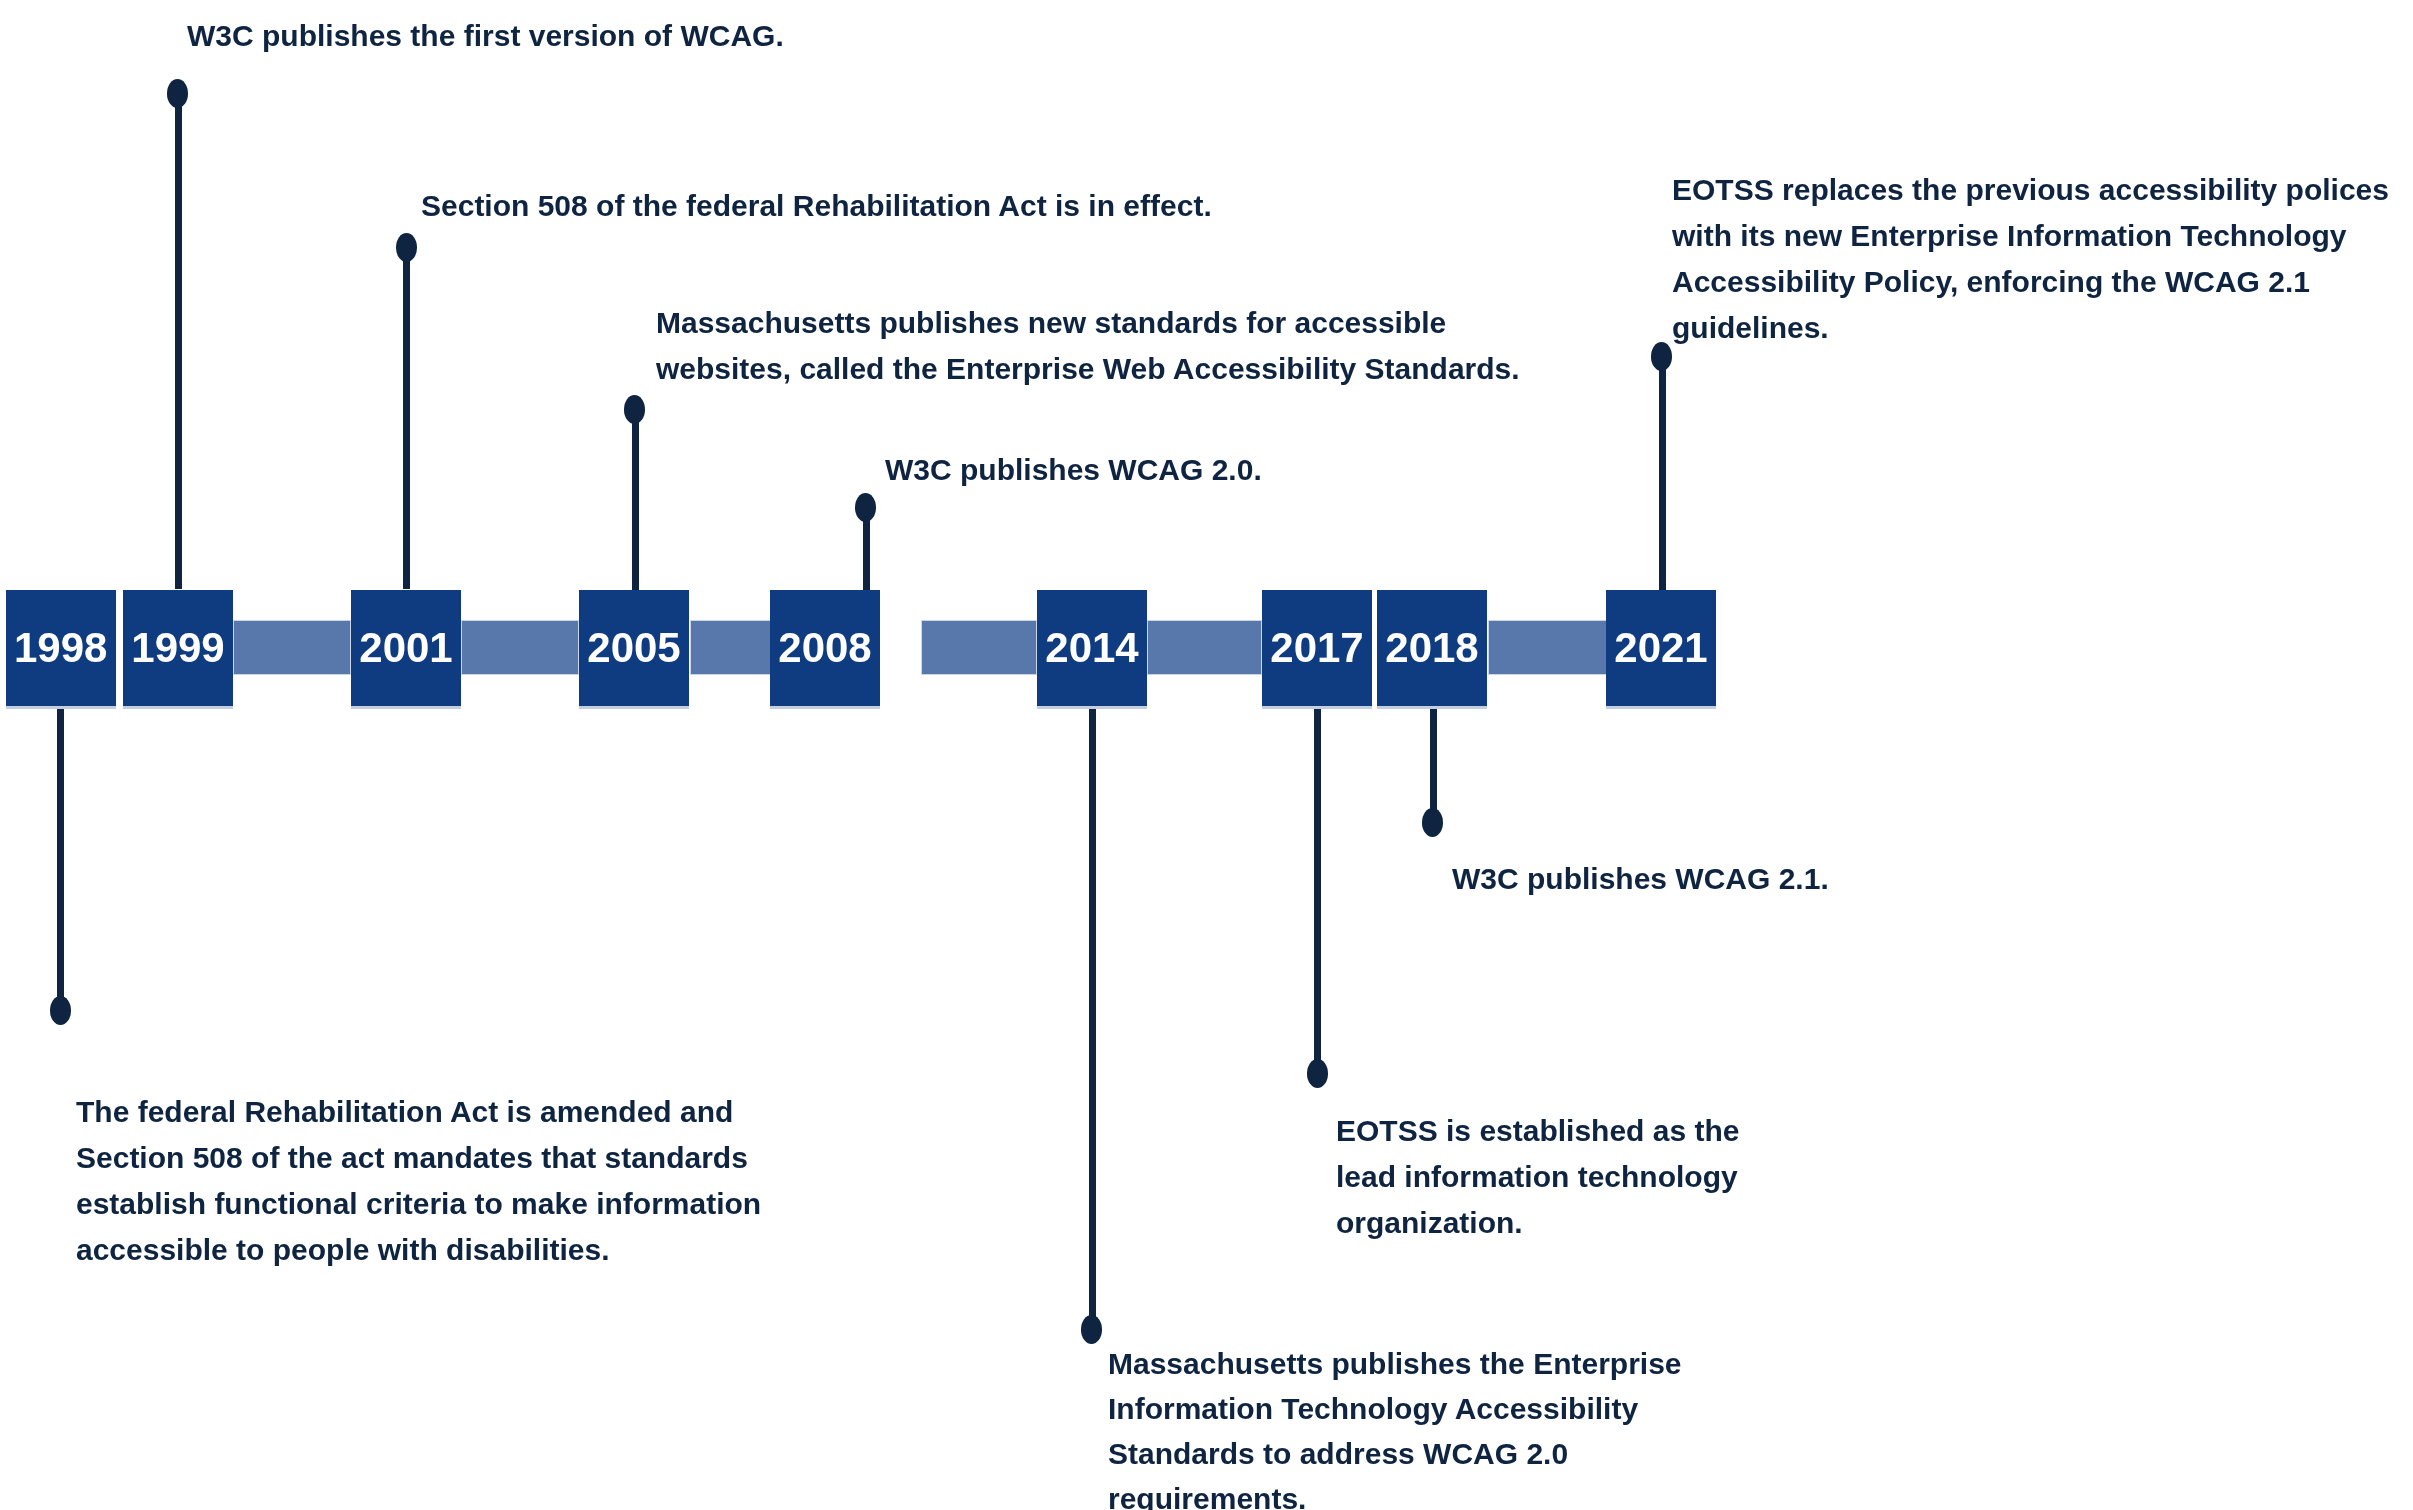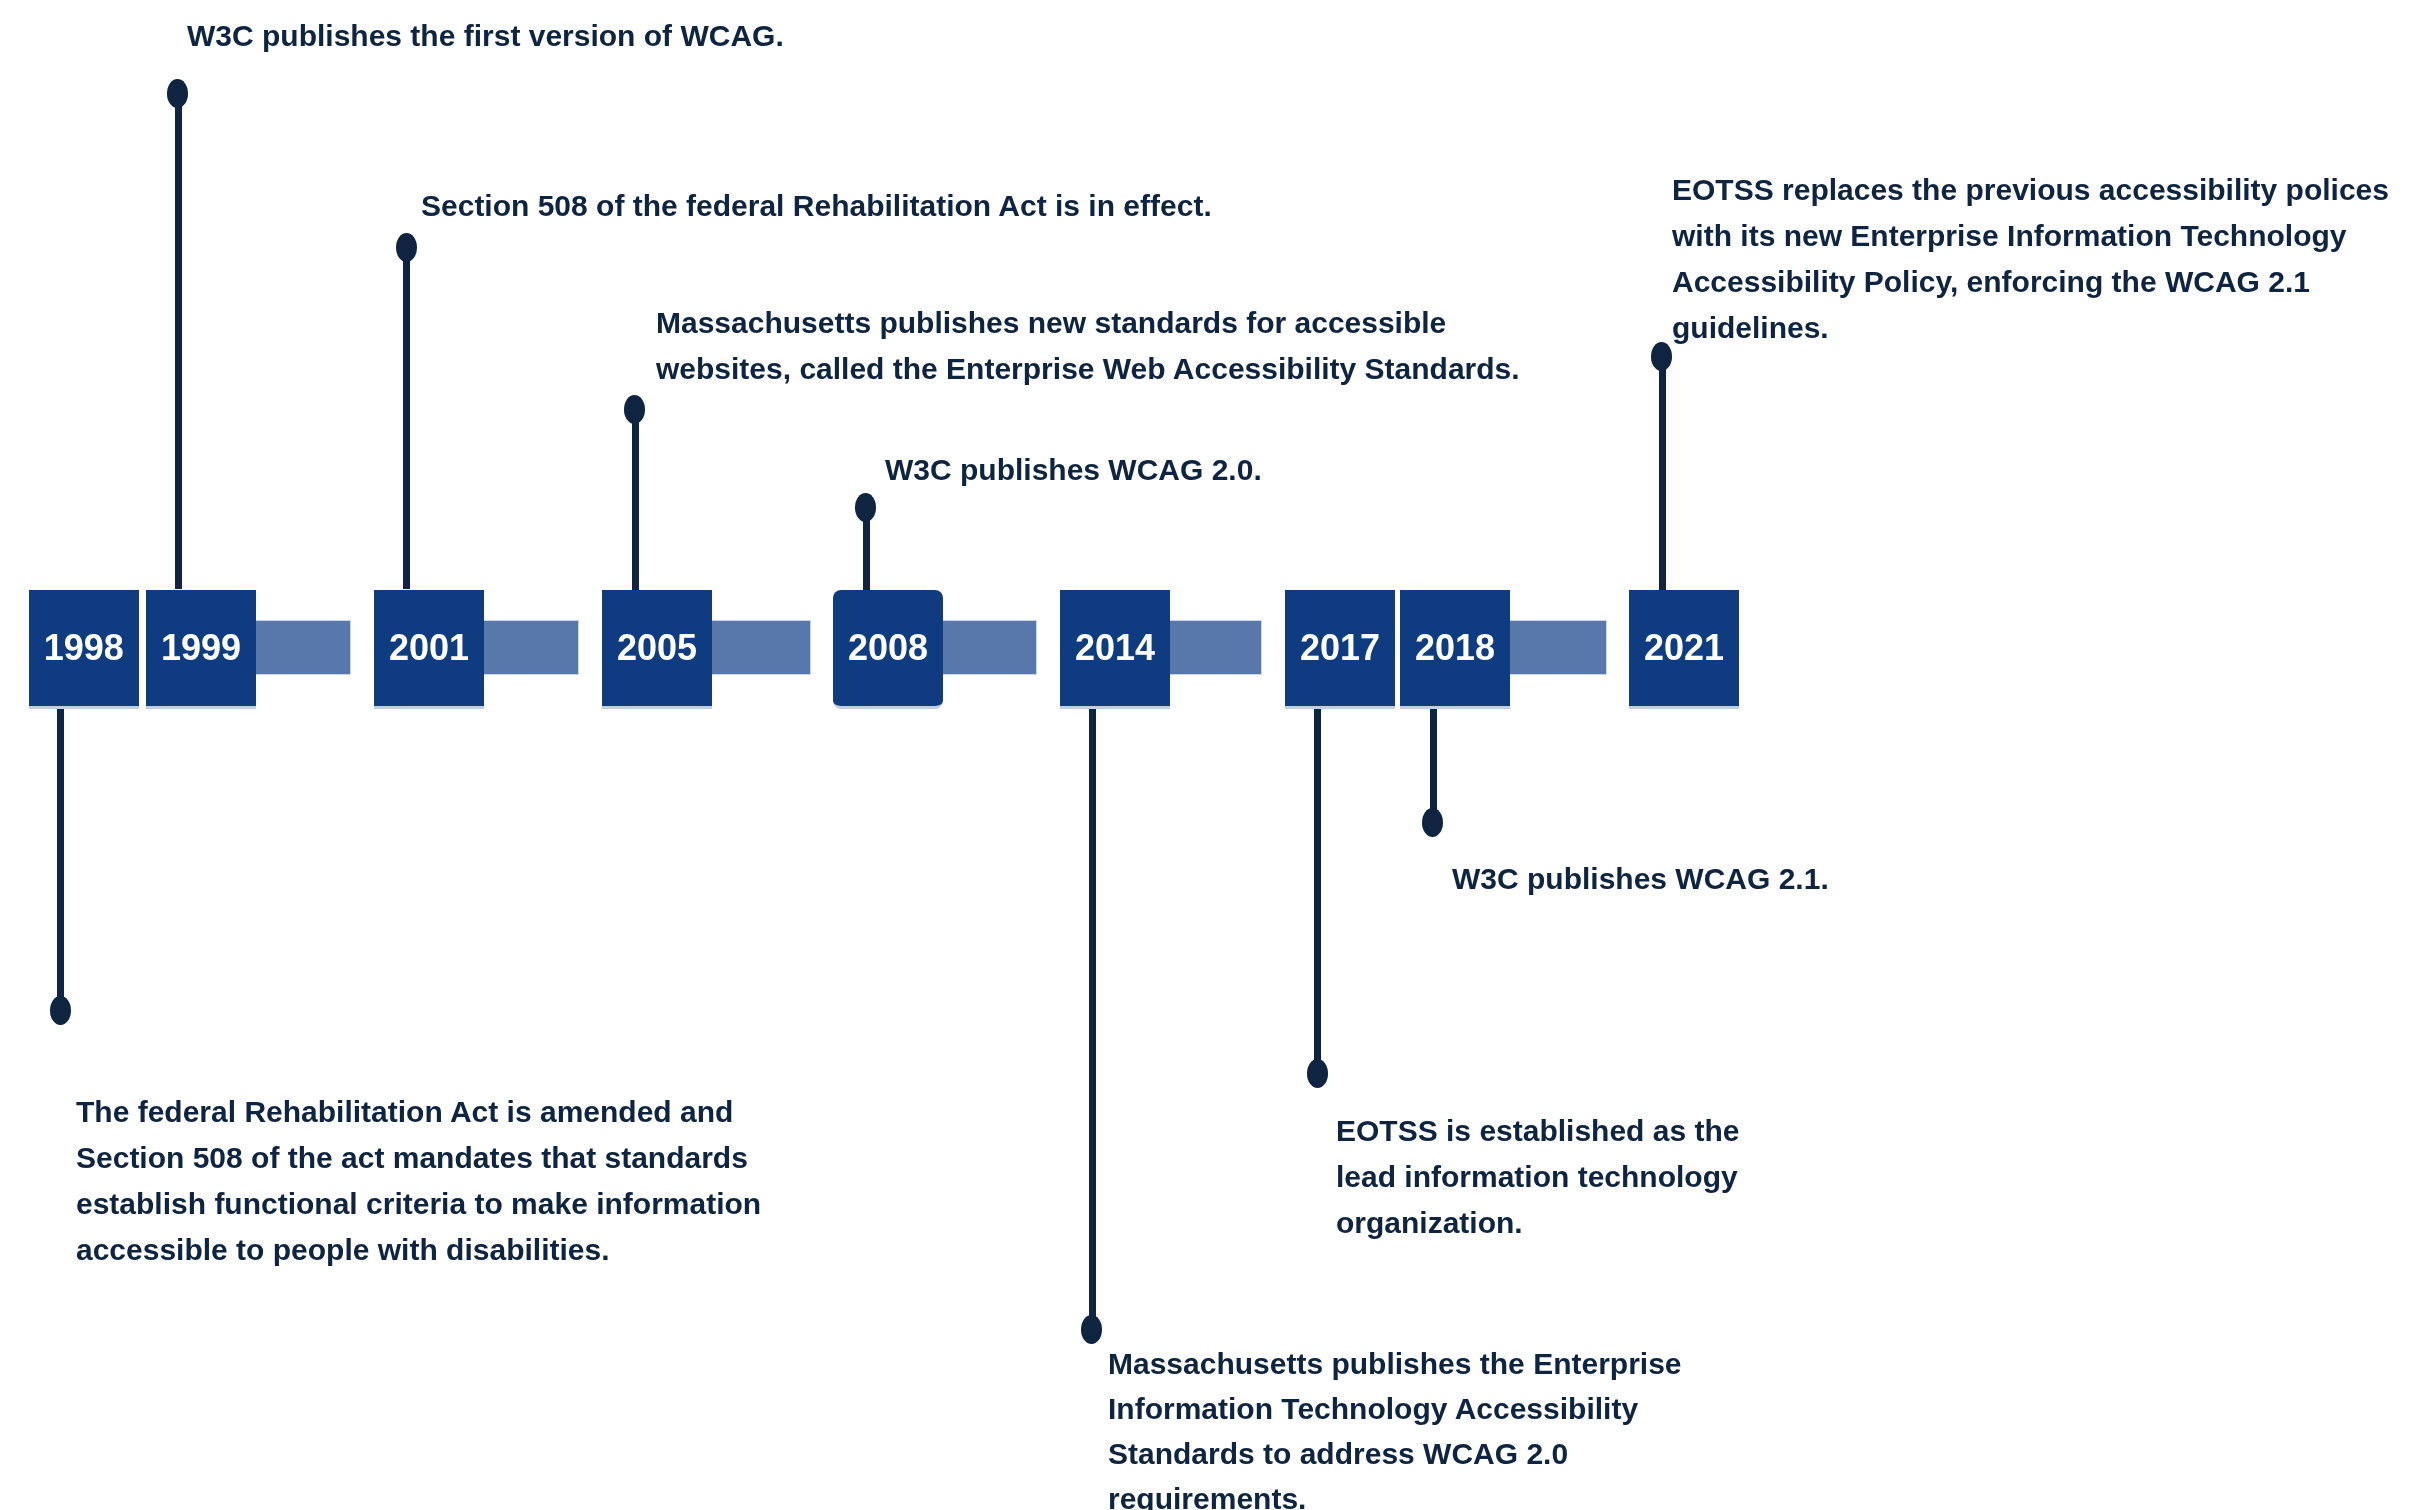--- a/index.html
+++ b/index.html
@@ -16,28 +16,27 @@
     font-family: "Liberation Sans", sans-serif;
   }
   .year-box {
     position: absolute;
     top: 590px;
     width: 110px;
     height: 119px;
     background: var(--year_box, #0f3c80);
     color: #ffffff;
     font-weight: bold;
-    font-size: 36px;
+    font-size: 42px;
     display: flex;
     align-items: center;
     justify-content: center;
     box-sizing: border-box;
     border-bottom: 3.8px solid #c3cfe0;
     z-index: 3;
-    margin-left: 23px;
   }
   .connector {
     position: absolute;
     top: 620px;
     height: 55px;
     background: var(--connector, #5878ab);
     border: 1.9px solid #cad5e5;
     box-sizing: border-box;
     z-index: 2;
   }
@@ -108,21 +107,21 @@
   <div>
     <div class="year-box" style="left:579px;text-align:right;">
       <span>2005</span>
     </div>
     <div class="stem" style="left:632px; top:409px; height:181px;"></div>
     <div class="dot" style="left:624px; top:395px;"></div>
     <div class="note" style="left:656px; top:300px; width:904px;">Massachusetts publishes new standards for accessible websites, called the Enterprise Web Accessibility Standards.</div>
   </div>
 
   <div>
-    <div class="year-box" style="left:810px;border-radius:8px;">
+    <div class="year-box" style="left:770px;">
       <span>2008</span>
     </div>
     <div class="stem" style="left:863px; top:507px; height:83px;"></div>
     <div class="dot" style="left:855px; top:493px;"></div>
     <div class="note nowrap" style="left:885px; top:447px;">W3C publishes WCAG 2.0.</div>
   </div>
 
   <div>
     <div class="year-box" style="left:1037px;">
       <span>2014</span>

